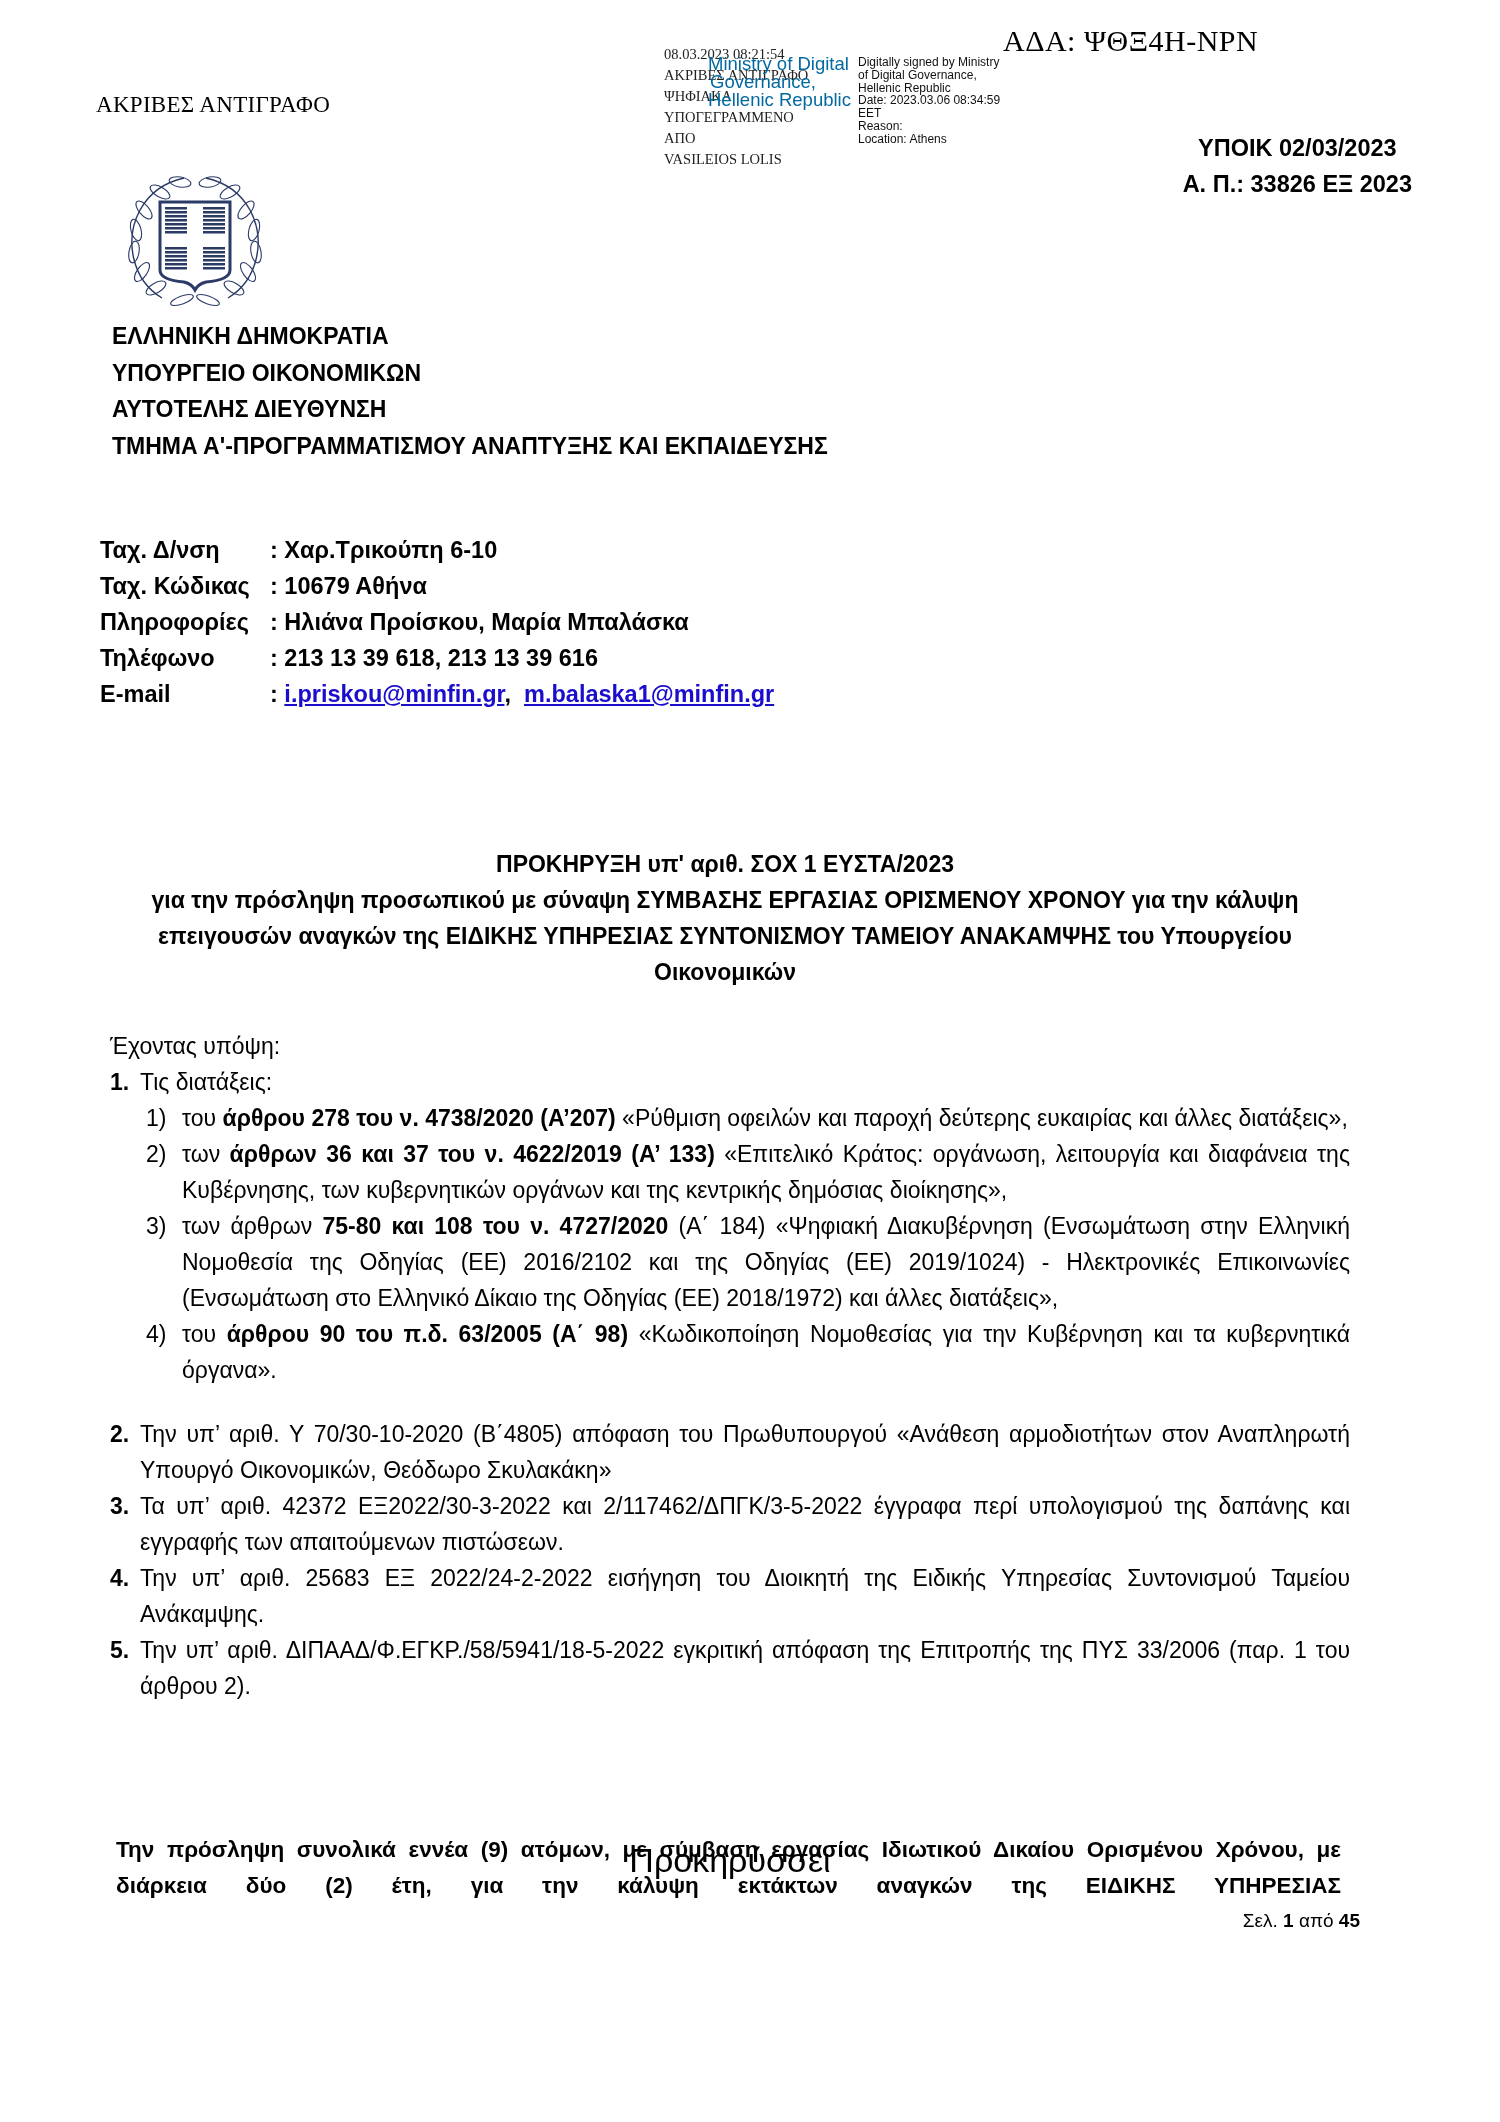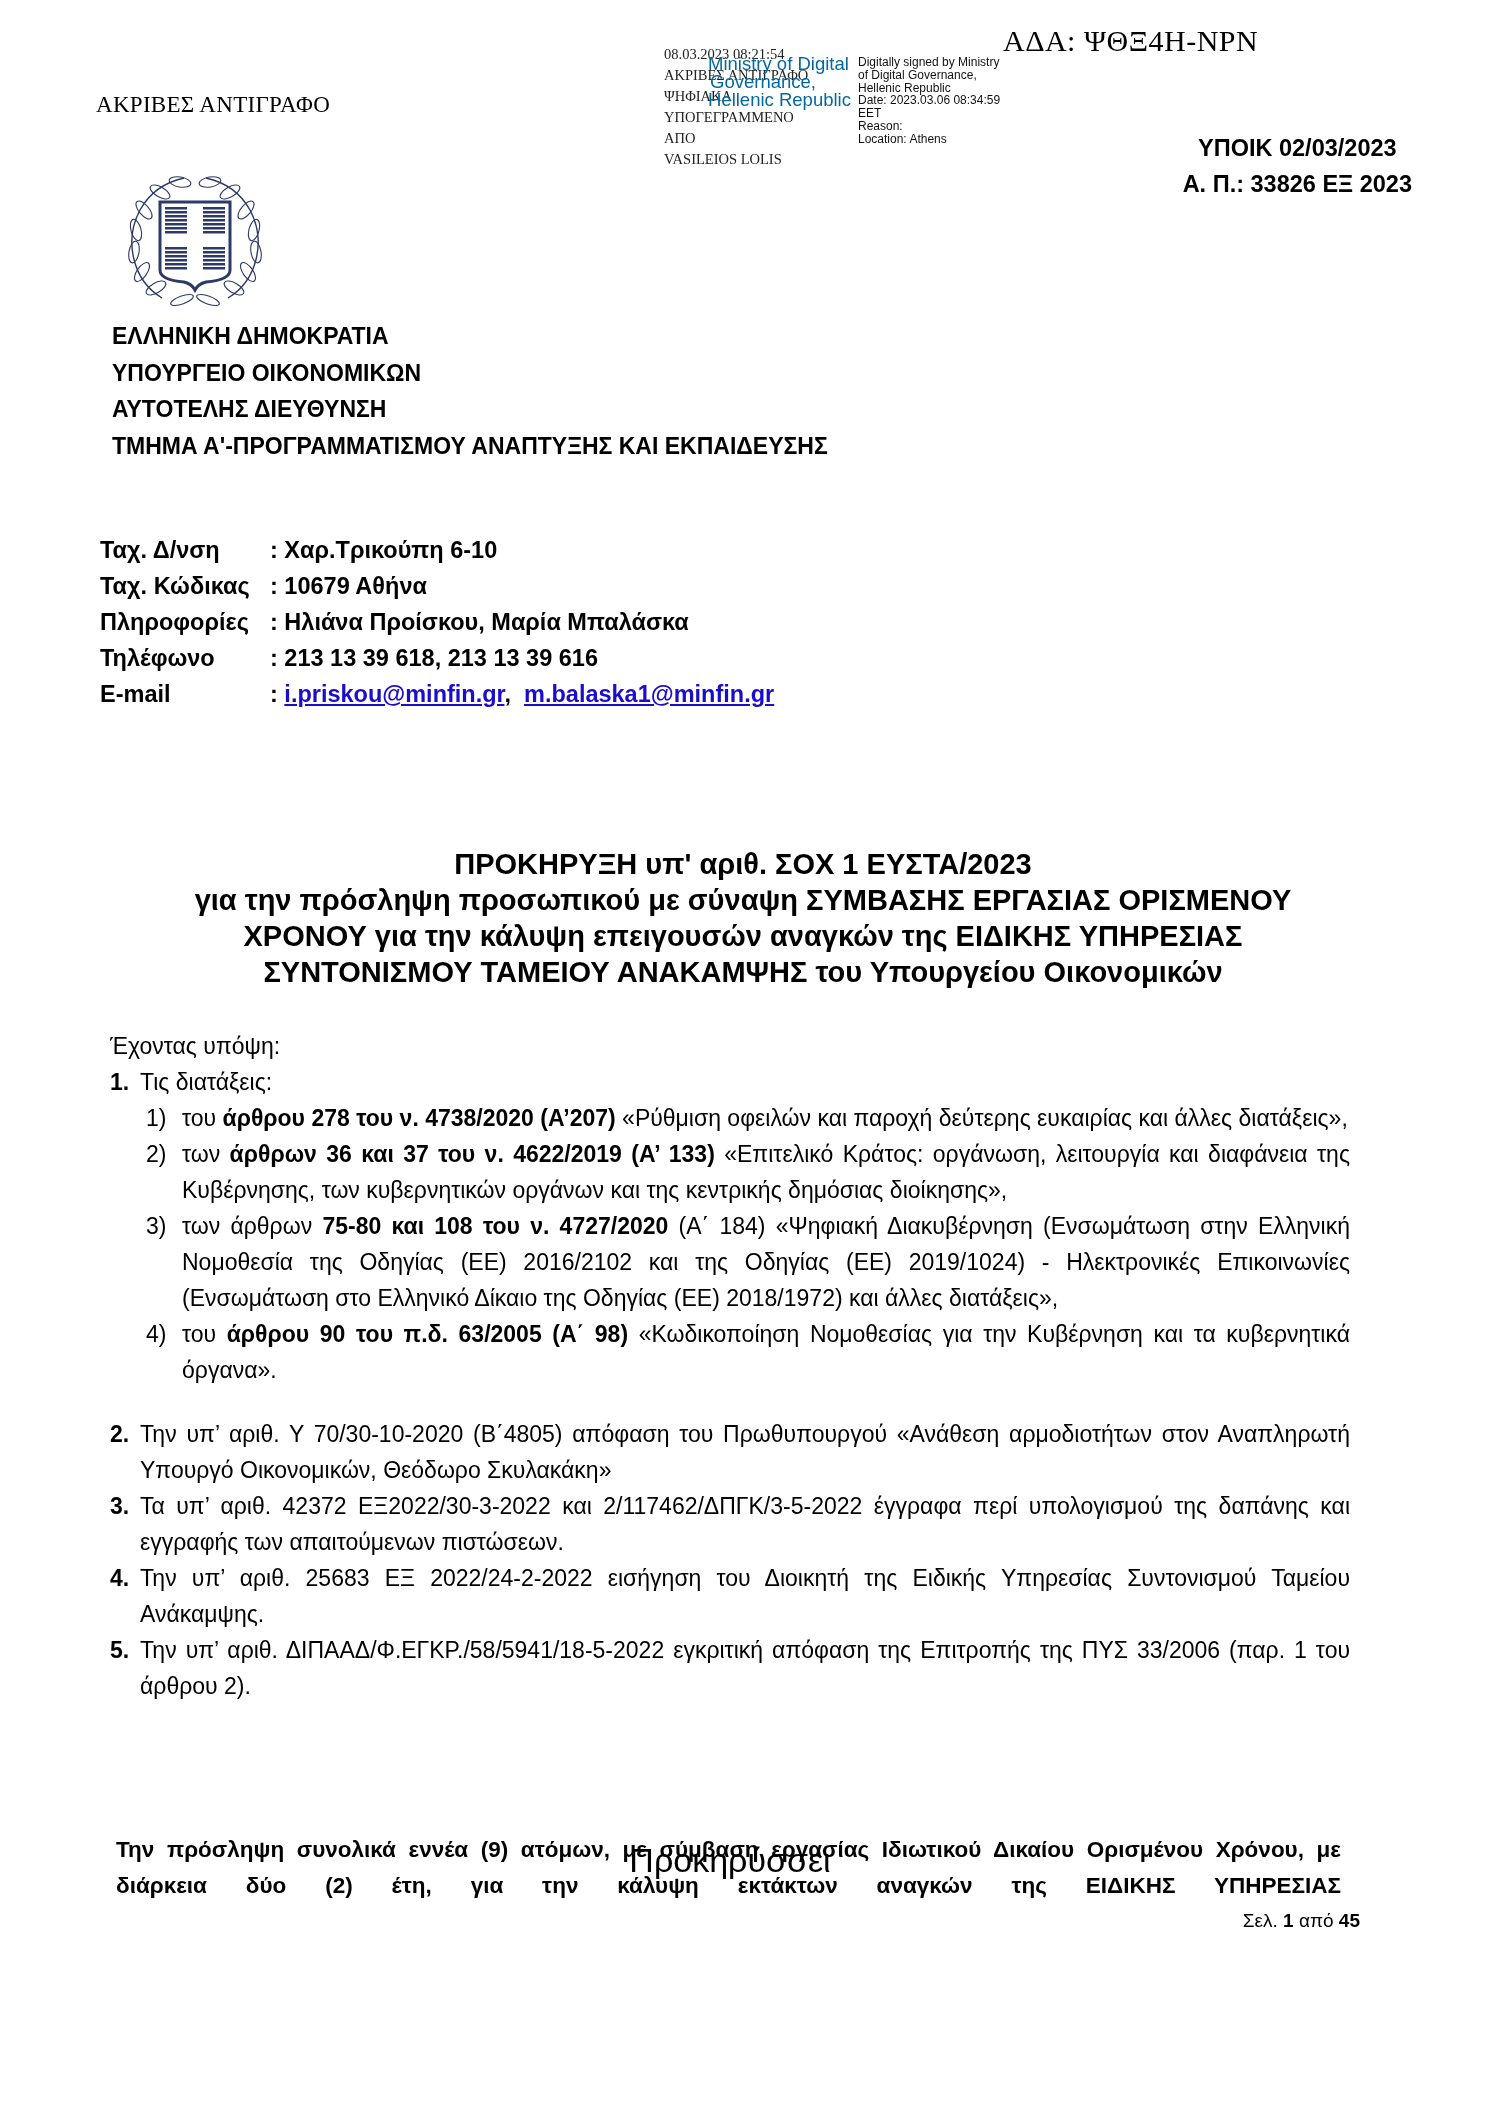--- a/index.html
+++ b/index.html
@@ -20,21 +20,21 @@
   #ref-block { right: 88px; top: 130px; text-align: center; font-weight: bold; font-size: 23.5px; line-height: 36px; font-family: "Liberation Sans", sans-serif; }
 
   #emblem { left: 122px; top: 170px; width: 146px; height: 140px; }
 
   #org { left: 112px; top: 318px; font-weight: bold; font-size: 23px; line-height: 36.5px; }
   #contact { left: 100px; top: 532px; font-weight: bold; font-size: 23.5px; line-height: 36px; }
   #contact .row { display: flex; }
   #contact .lbl { width: 170px; }
   #contact a { color: #1a0dcc; text-decoration: underline; }
 
-  #title { left: 128px; width: 1230px; top: 846px; text-align: center; font-weight: bold; font-size: 29px; line-height: 36px; }
+  #title { left: 110px; width: 1230px; top: 846px; text-align: center; font-weight: bold; font-size: 23px; line-height: 36px; }
 
   #body { left: 110px; width: 1240px; top: 1028px; font-size: 23px; line-height: 36px; }
   .num-item { display: flex; }
   .num { width: 30px; font-weight: bold; flex-shrink: 0; }
   .sub-list { margin-left: 36px; }
   .sub-item { display: flex; }
   .sub-num { width: 36px; flex-shrink: 0; }
   .just { text-align: justify; flex: 1; }
   .gap { height: 28px; }
 

